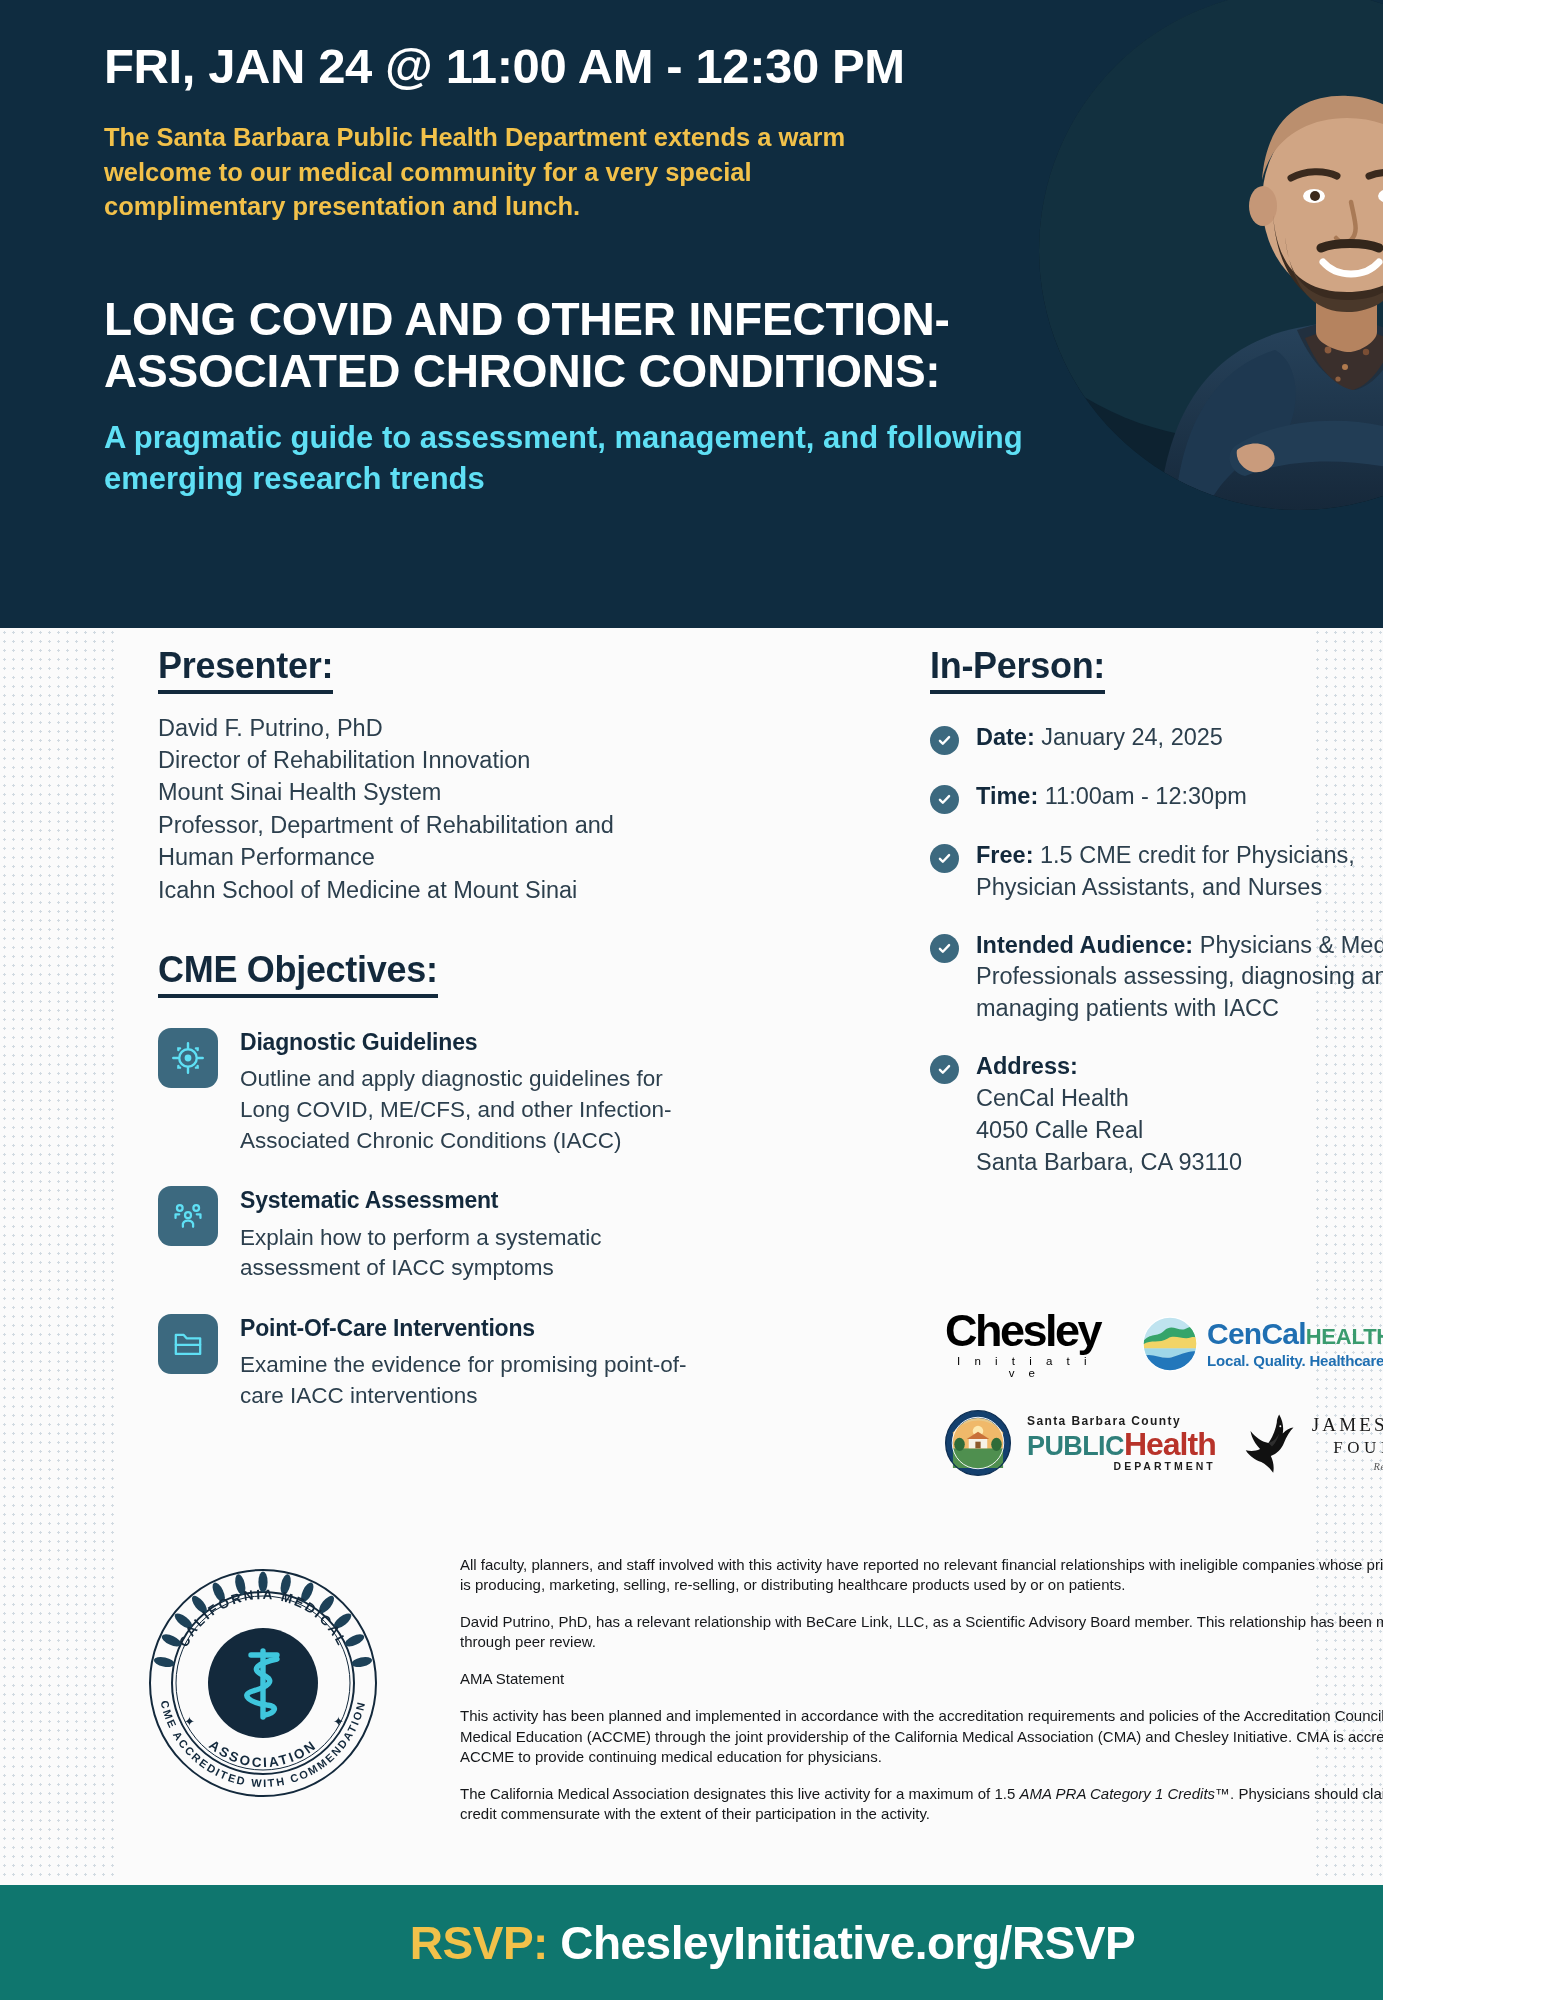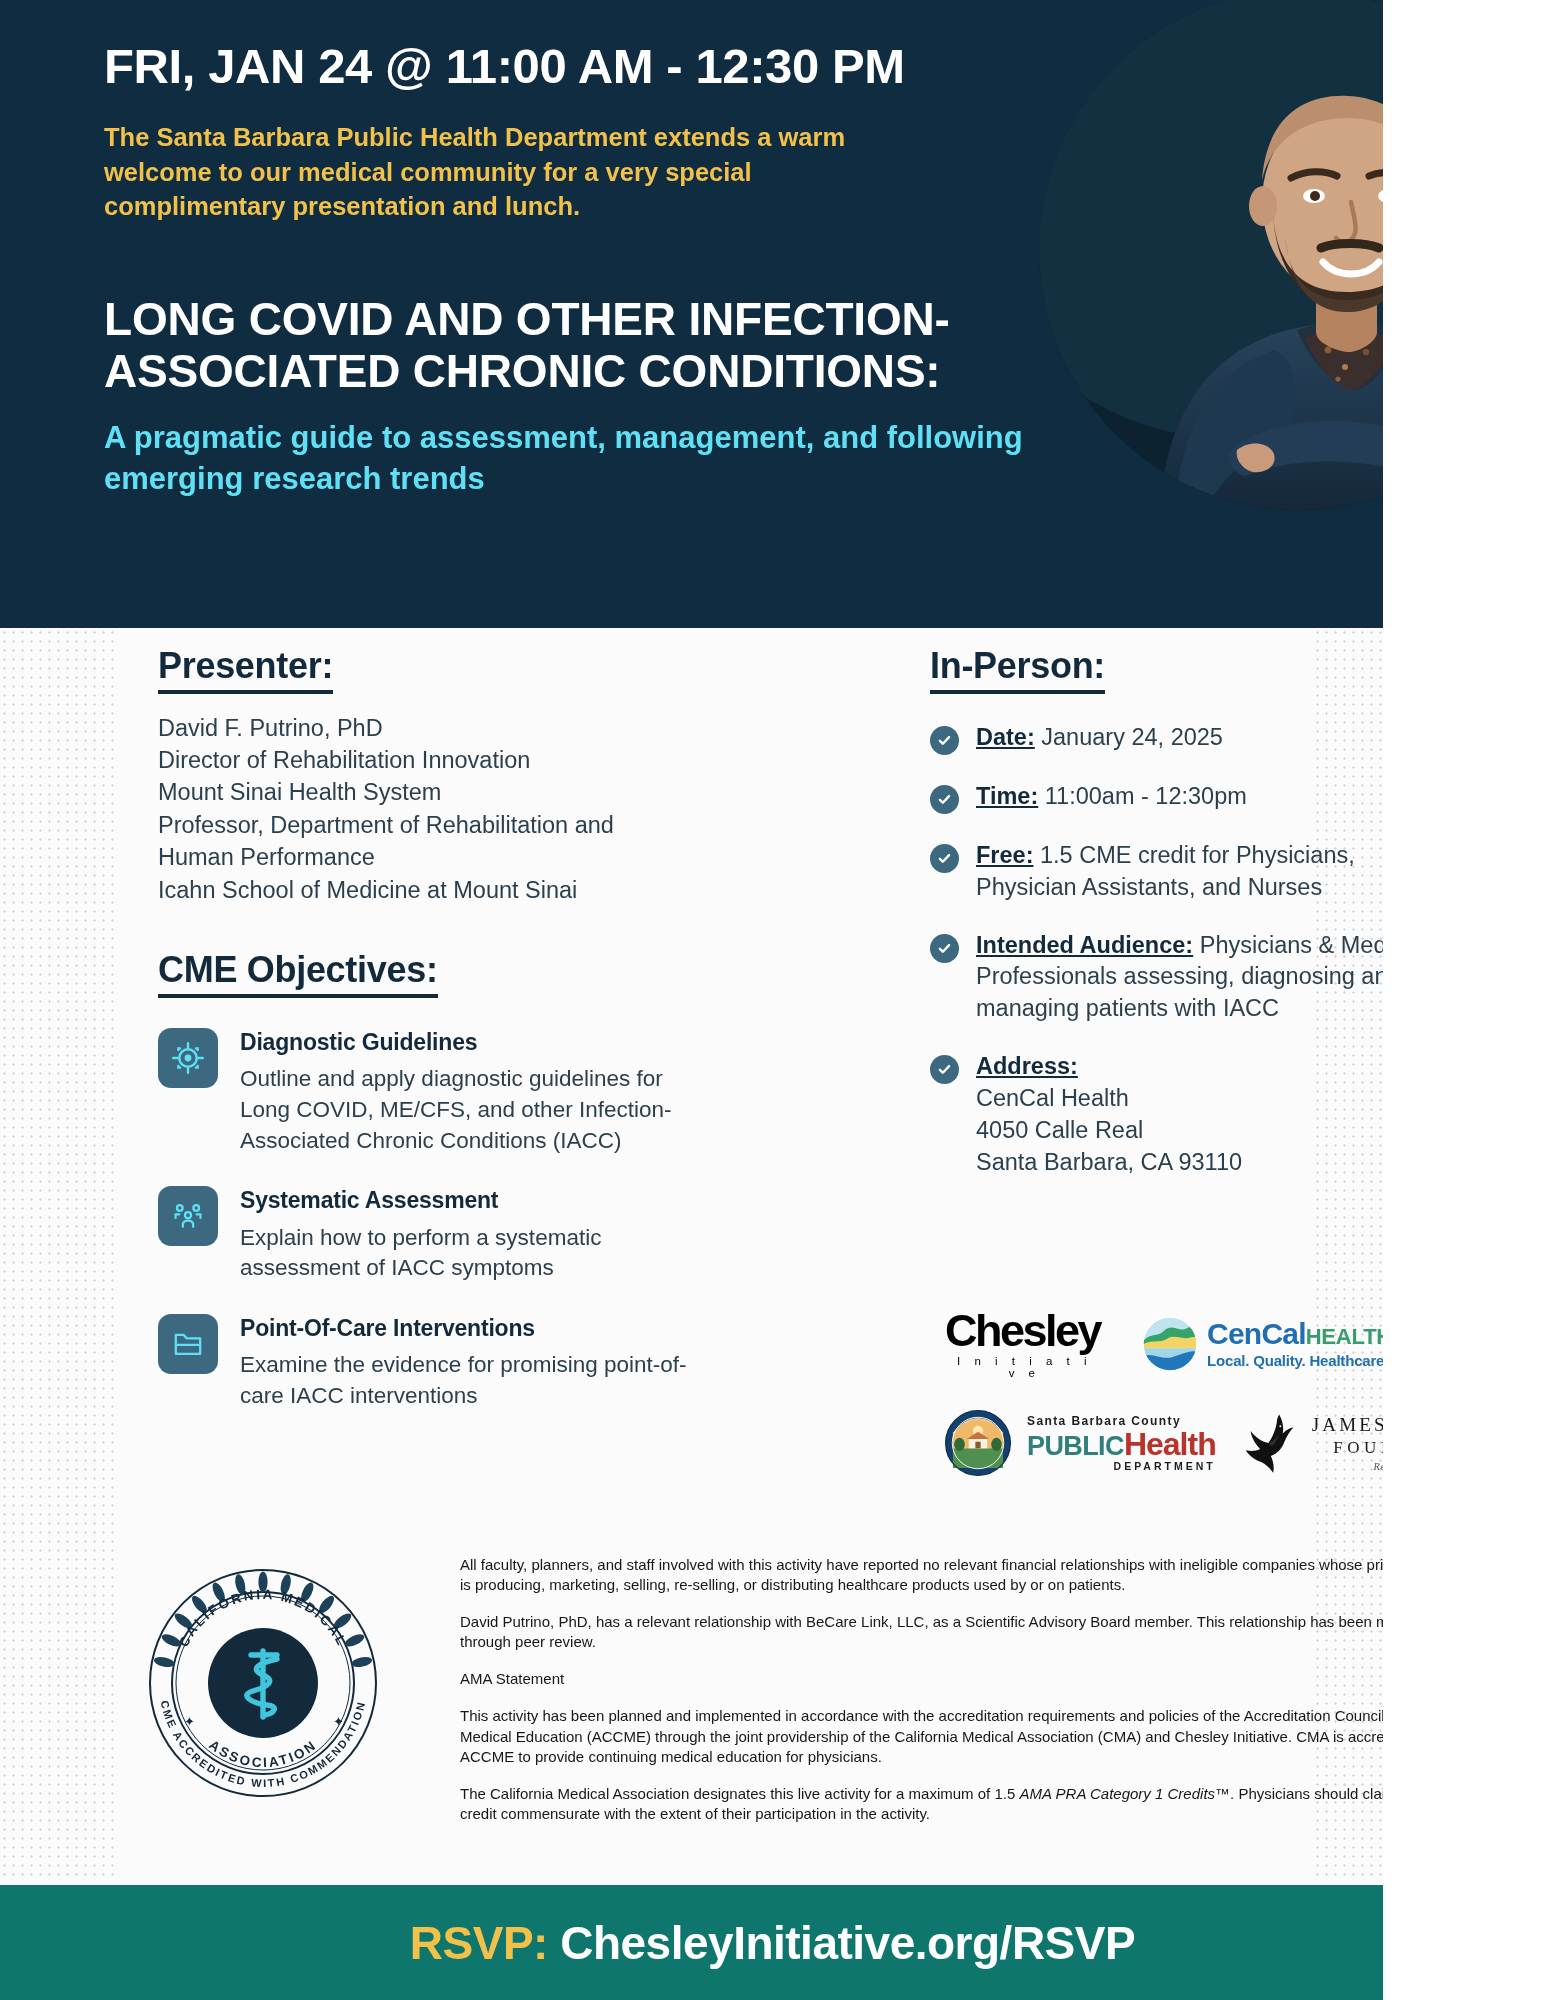--- a/index.html
+++ b/index.html
@@ -201,21 +201,21 @@
     justify-content: center;
     margin-top: 4px;
   }
   .check svg { width: 17px; height: 17px; display: block; }
   .ip-text {
     flex: 1 1 auto;
     color: #2c3f4d;
     font-size: 23.5px;
     line-height: 1.36;
   }
-  .ip-text b { color: #13293c; font-weight: 700; text-decoration: underline; }
+  .ip-text b { color: #13293c; font-weight: 700; }
   .ip-text .addr { display: block; }
 
   
   .logo-row-1 {
     position: absolute;
     left: 945px;
     top: 1308px;
     display: flex;
     align-items: center;
     gap: 42px;

